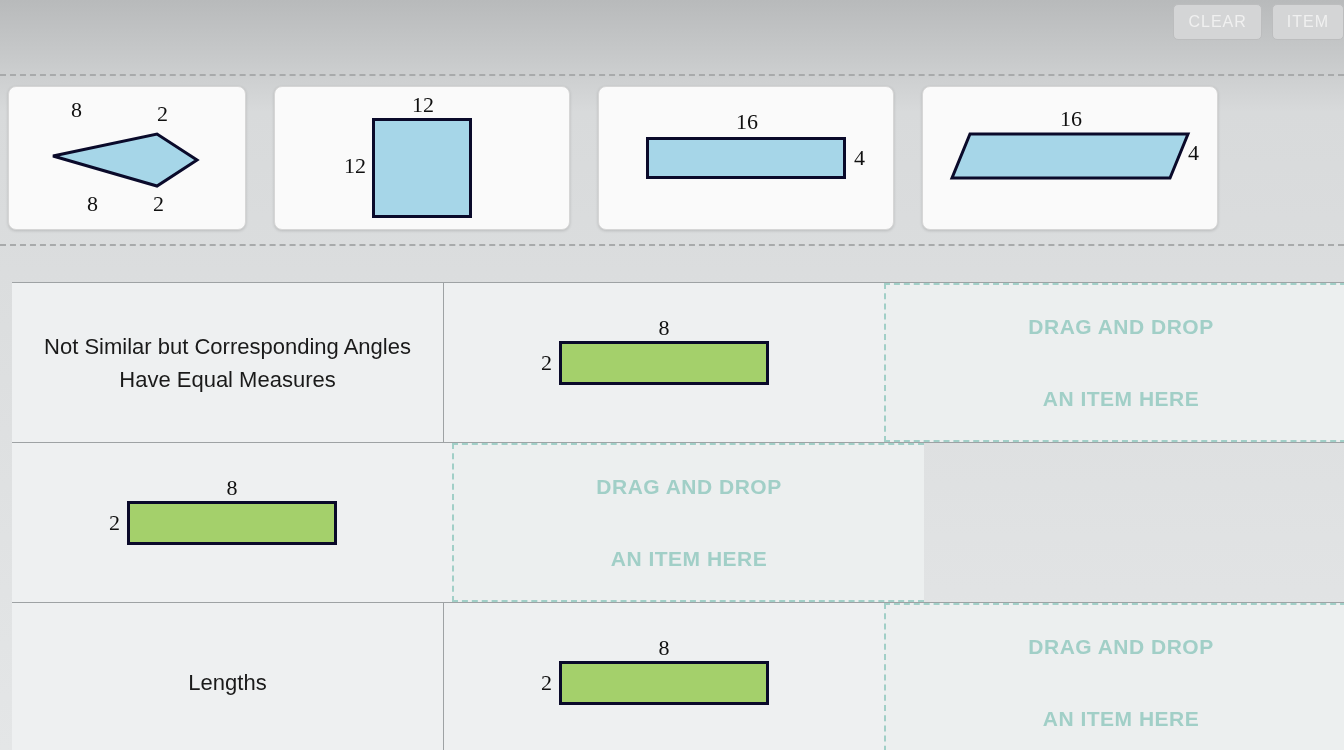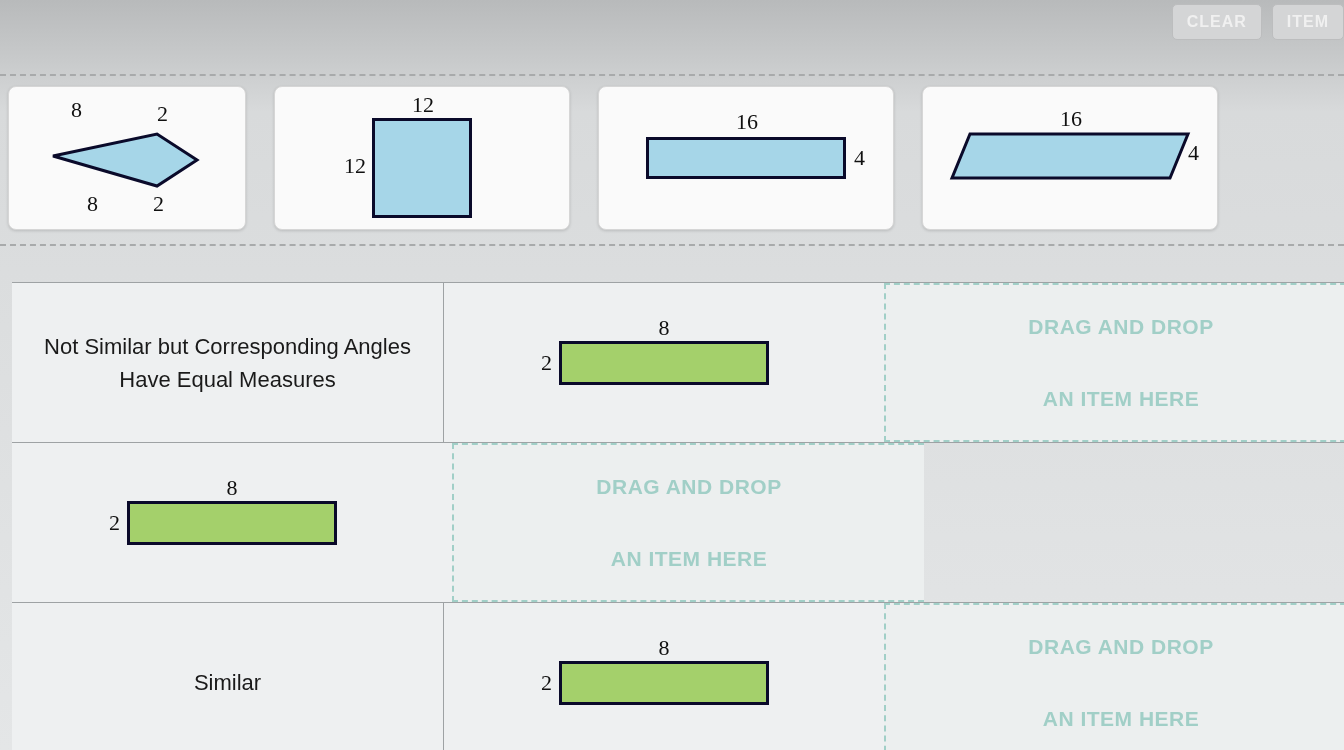--- a/index.html
+++ b/index.html
@@ -20,21 +20,21 @@
       gap: 10px;
       padding: 4px 0 0 0;
     }
     .topbar button {
       height: 36px;
       padding: 0 14px;
       background: #d4d5d6;
       border: 1px solid #bcbdbe;
       border-radius: 5px;
       color: #f0f0f0;
-      font-weight: bold;
+      font-weight: normal;
       font-size: 16px;
       letter-spacing: 1px;
       cursor: pointer;
     }
     .h-dash {
       position: absolute;
       left: 0;
       width: 100%;
       height: 0;
       border-top: 2px dashed #a8aaab;
@@ -254,21 +254,21 @@
       </div>
     </div>
     <div class="cell drop">
       <span>DRAG AND DROP</span>
       <span>AN ITEM HERE</span>
     </div>
   </div>
 
   <div class="row">
     <div class="cell label">
-      <span>Similar</span>
+      <span>Lengths</span>
     </div>
     <div class="cell ref">
       <div class="green-wrap">
         <span class="lbl top-lbl">8</span>
         <span class="lbl left-lbl">2</span>
         <div class="green-rect"></div>
       </div>
     </div>
     <div class="cell drop">
       <span>DRAG AND DROP</span>

